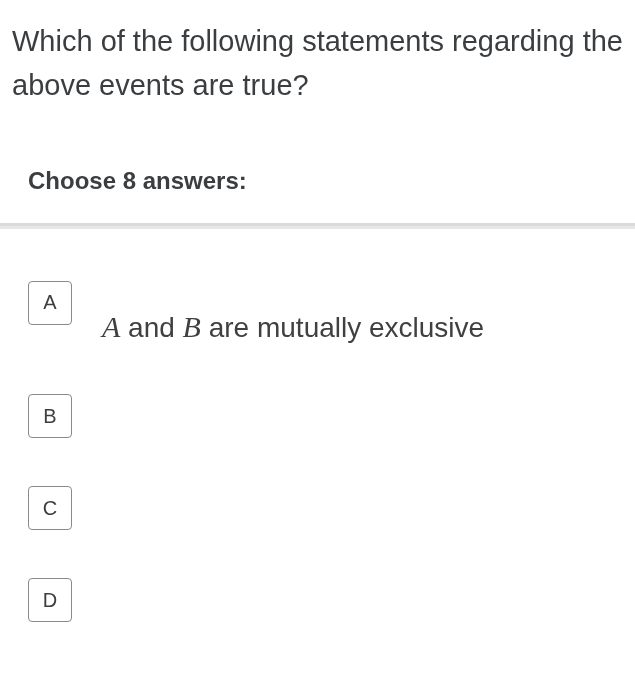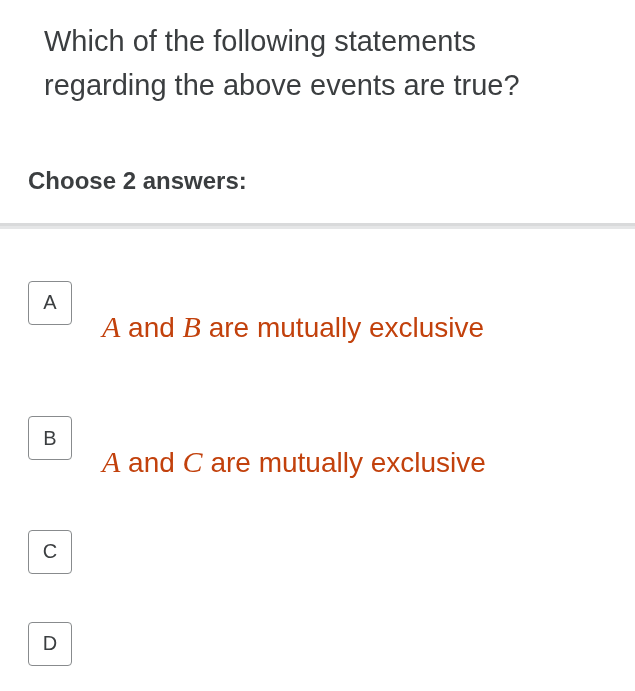--- a/index.html
+++ b/index.html
@@ -18,21 +18,21 @@
     .partial-text {
       font-size: 28px;
       color: #3b3e40;
       padding: 0 28px;
       margin-top: -20px;
       margin-bottom: 40px;
     }
     .question-text {
       font-size: 29px;
       color: #3b3e40;
-      padding: 0 44px;
+      padding: 0 12px;
       line-height: 1.5;
       margin-bottom: 60px;
     }
     .instruction {
       font-size: 24px;
       font-weight: 700;
       color: #3b3e40;
       padding: 0 28px;
       margin-bottom: 28px;
     }
@@ -59,55 +59,52 @@
       align-items: center;
       justify-content: center;
       font-size: 20px;
       color: #3b3e40;
       margin-right: 30px;
       flex-shrink: 0;
       font-weight: 400;
     }
     .option-text {
       font-size: 28px;
-      color: #c2410c;
+      color: #404040;
       line-height: 1.3;
       margin-top: 48px;
     }
     .math-var {
       font-family: 'Times New Roman', Times, serif;
       font-style: italic;
       font-size: 30px;
     }
   </style>
 </head>
 <body>
 
 <div class="partial-text"></div>
 
 <div class="question-text">Which of the following statements regarding the above events are true?</div>
 
-<div class="instruction">Choose 2 answers:</div>
+<div class="instruction">Choose 8 answers:</div>
 
 <div class="divider"></div>
 
 <div class="options">
 
   <div class="option">
     <div class="option-letter">A</div>
     <div class="option-text">
       <span class="math-var">A</span><span> and </span><span class="math-var">B</span><span> are mutually exclusive</span>
     </div>
   </div>
 
   <div class="option">
     <div class="option-letter">B</div>
-    <div class="option-text">
-      <span class="math-var">A</span><span> and </span><span class="math-var">C</span><span> are mutually exclusive</span>
-    </div>
   </div>
 
   <div class="option">
     <div class="option-letter">C</div>
   </div>
 
   <div class="option">
     <div class="option-letter">D</div>
   </div>
 

